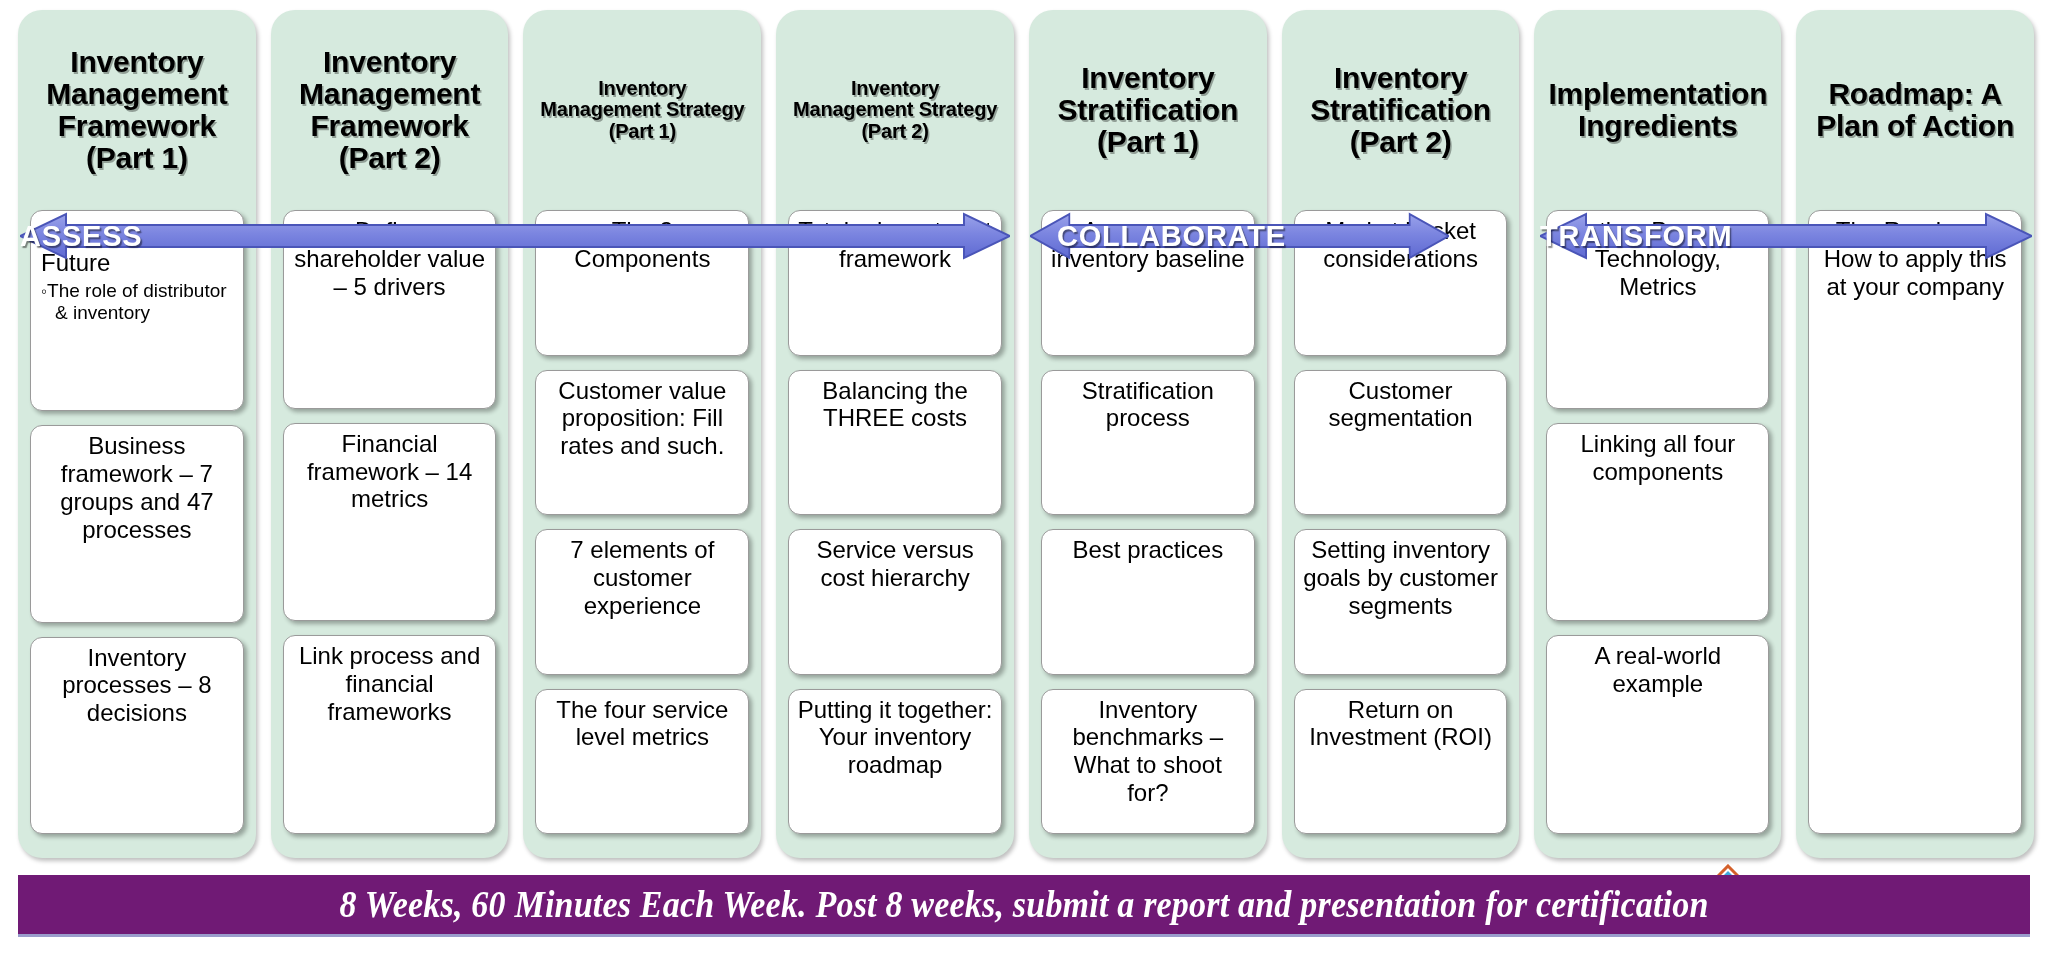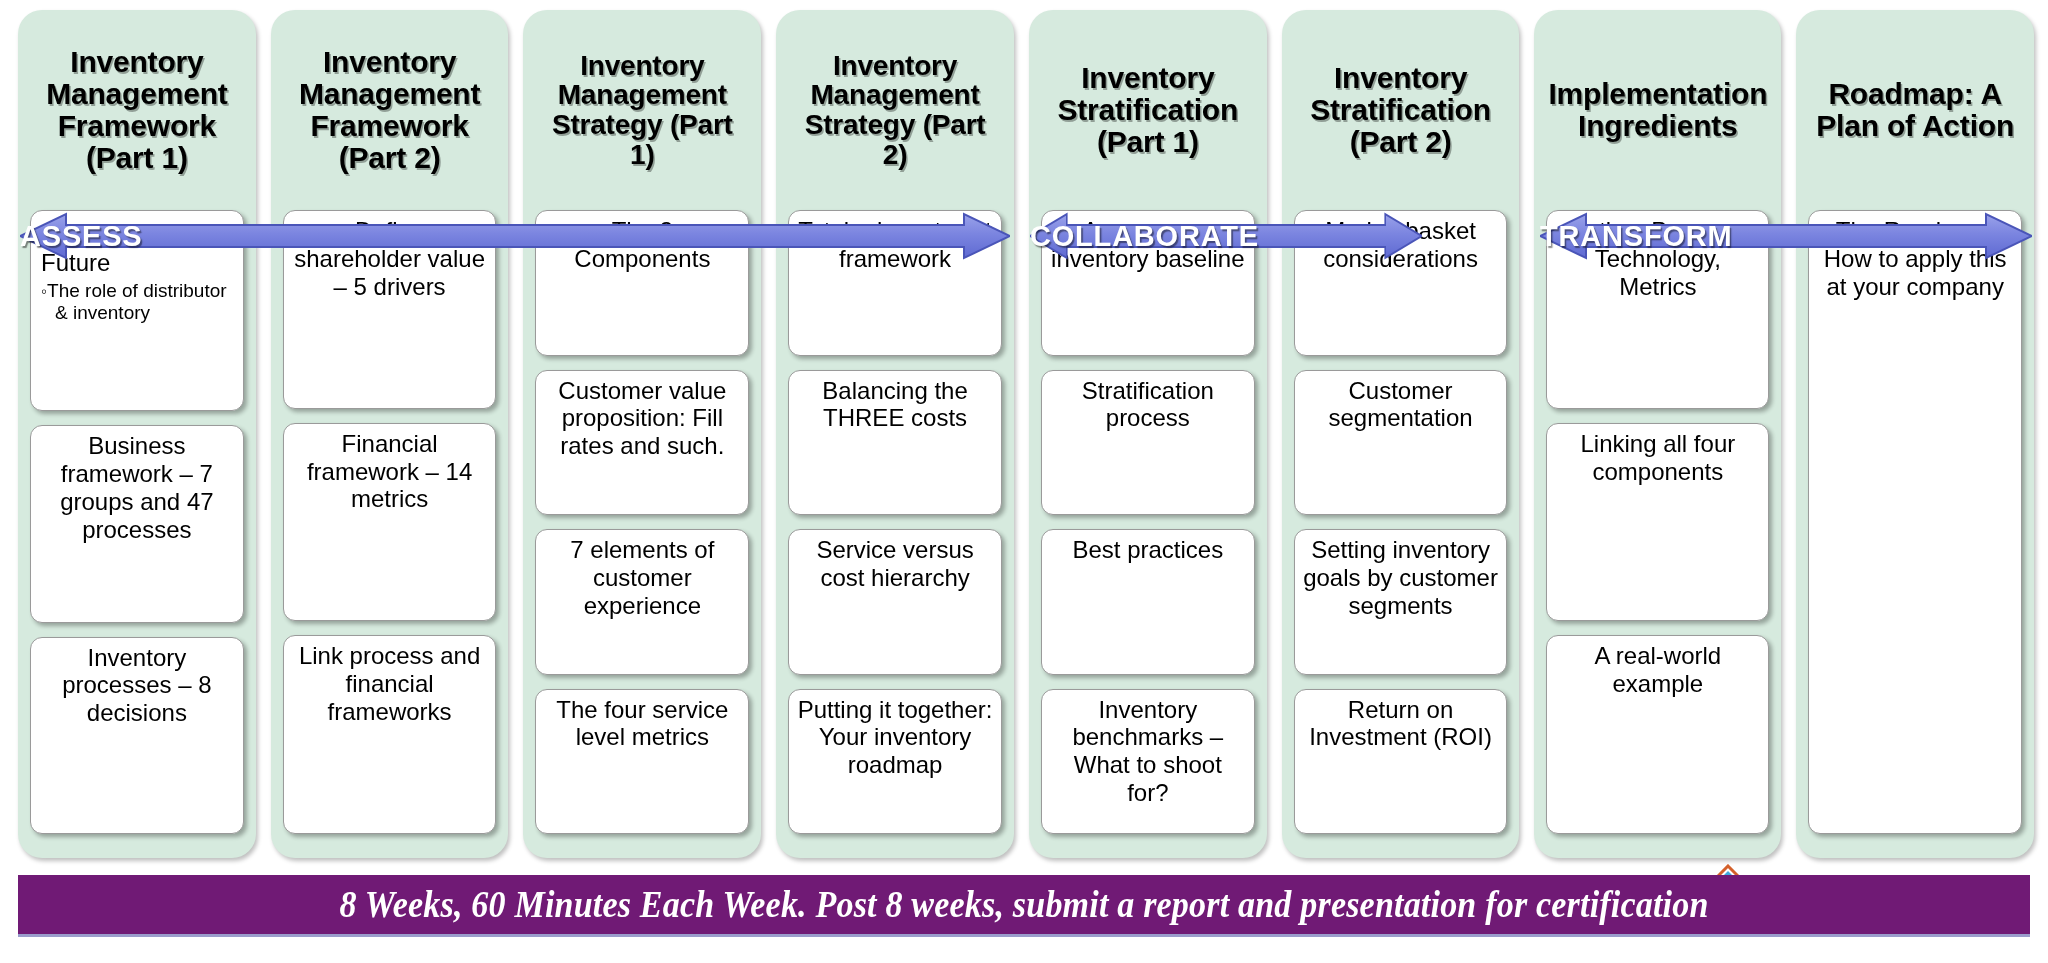--- a/index.html
+++ b/index.html
@@ -53,21 +53,21 @@
     align-items: center;
     justify-content: center;
     text-align: center;
     font-weight: bold;
     font-size: 30px;
     line-height: 1.06;
     color: #000;
     letter-spacing: -0.2px;
     text-shadow: 1.5px 1.5px 0.5px rgba(0,0,0,0.32);
   }
-  .col-title.small { font-size: 28px; }
+  .col-title.small { font-size: 20px; }
 
   .cards {
     flex: 1 1 auto;
     display: flex;
     flex-direction: column;
     gap: 14px;
     padding-bottom: 24px;
   }
 
   .card {
@@ -327,21 +327,21 @@
             <stop offset="0%" stop-color="#9aa2ea"></stop>
             <stop offset="45%" stop-color="#7b85e0"></stop>
             <stop offset="100%" stop-color="#5f6ad2"></stop>
           </linearGradient>
         </defs>
         <polygon points="0,24 46,2 46,13 944,13 944,2 990,24 944,46 944,35 46,35 46,46" fill="url(#gradA)" stroke="#4a55b8" stroke-width="2"></polygon>
       </svg>
       <span class="arrow-label">ASSESS</span>
     </div>
 
-    <div class="arrow" style="left:1030px; top:212px; width:392px;">
+    <div class="arrow" style="left:1030px; top:212px; width:392px;padding-left:27px;">
       <svg viewBox="0 0 490 48" preserveAspectRatio="none">
         <defs>
           <linearGradient id="gradB" x1="0" y1="0" x2="0" y2="1">
             <stop offset="0%" stop-color="#9aa2ea"></stop>
             <stop offset="45%" stop-color="#7b85e0"></stop>
             <stop offset="100%" stop-color="#5f6ad2"></stop>
           </linearGradient>
         </defs>
         <polygon points="0,24 46,2 46,13 444,13 444,2 490,24 444,46 444,35 46,35 46,46" fill="url(#gradB)" stroke="#4a55b8" stroke-width="2"></polygon>
       </svg>

